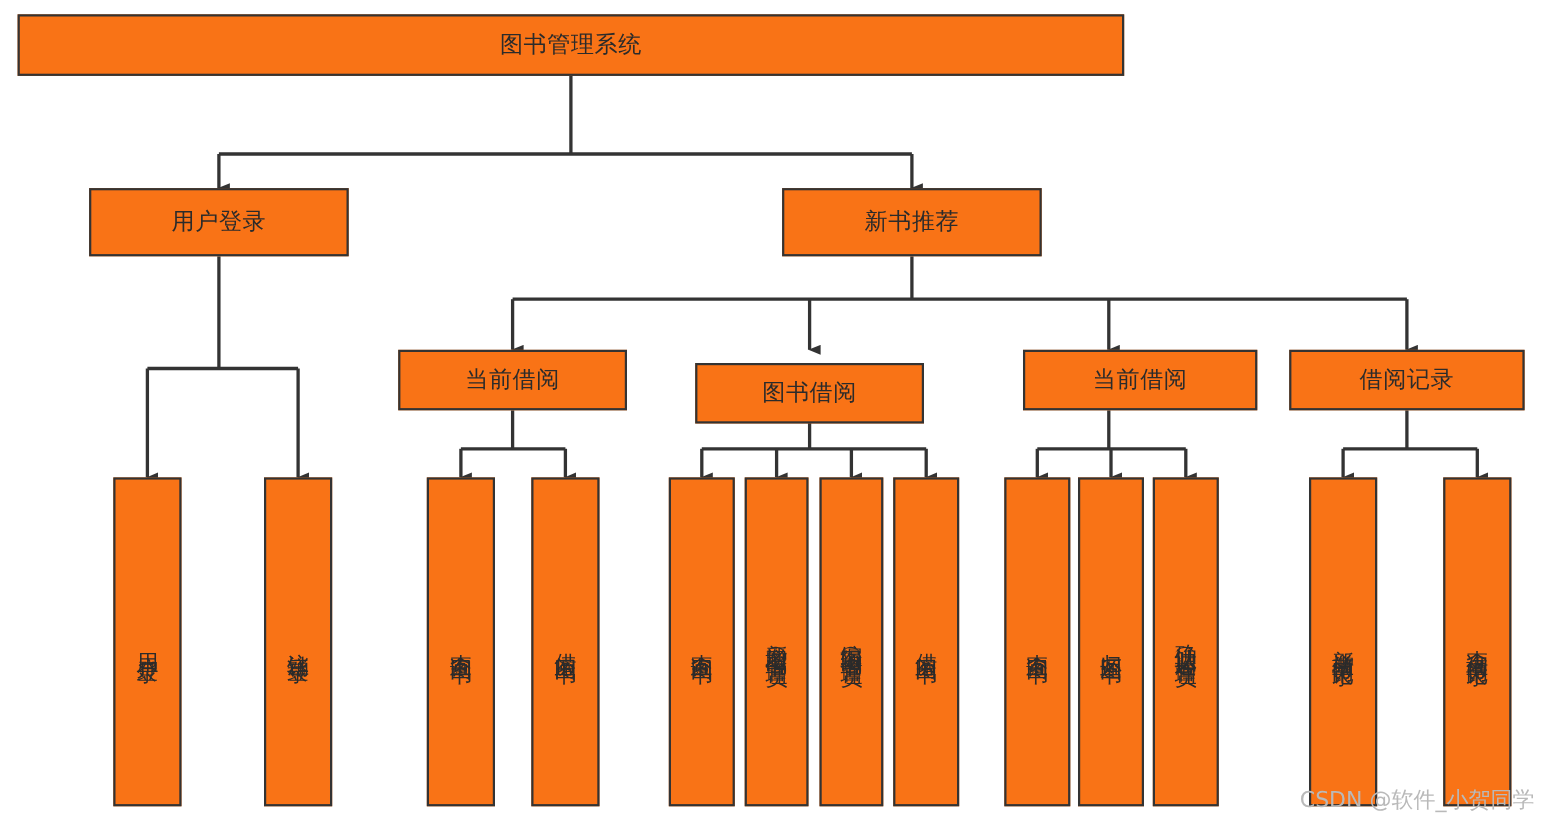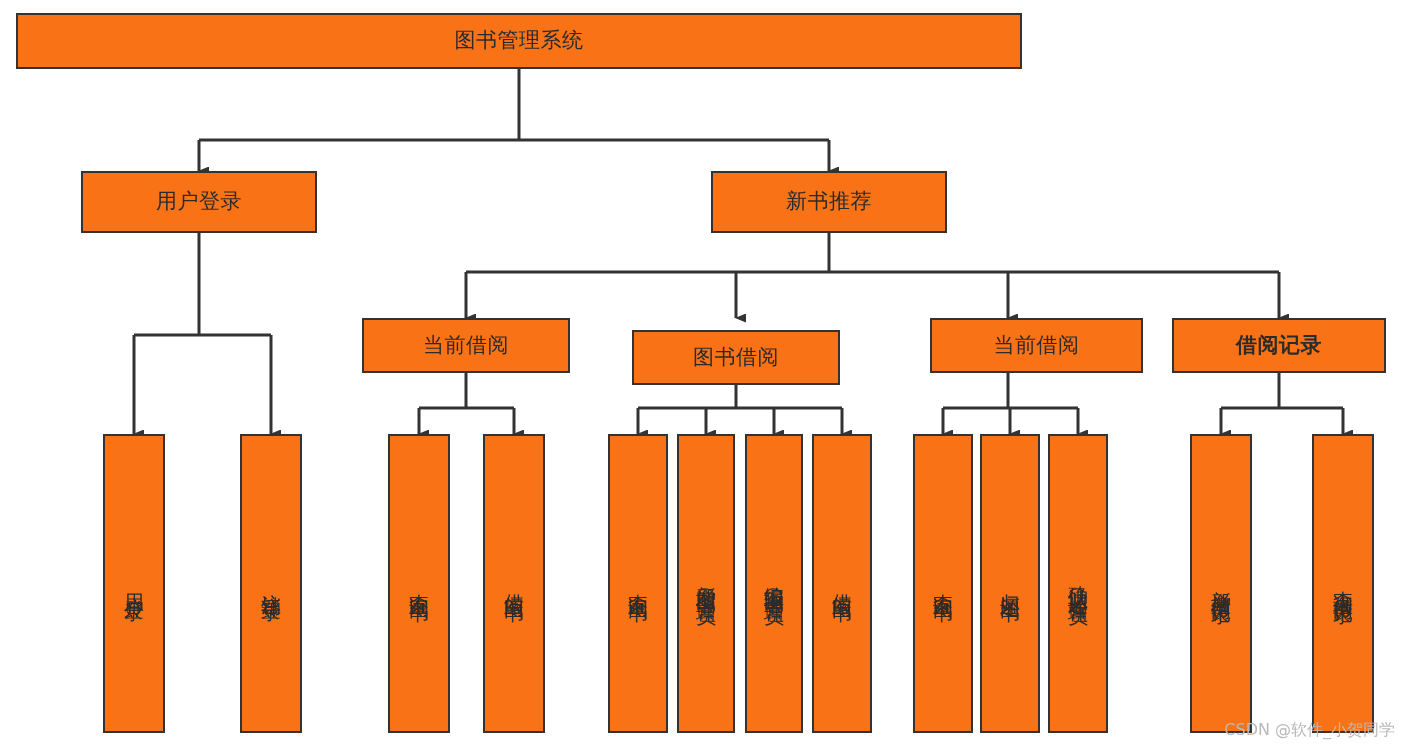--- a/index.html
+++ b/index.html
@@ -49,21 +49,21 @@
     writing-mode: vertical-rl;
     text-orientation: upright;
     letter-spacing: 3px;
     line-height: 1.05;
     white-space: nowrap;
   }
   .watermark {
     position: absolute;
     right: 10px;
     bottom: 6px;
-    font-size: 16px;
+    font-size: 20px;
     color: #b9b9b9;
     white-space: nowrap;
     pointer-events: none;
   }
 </style>
 </head>
 <body>
 
 <div id="diagram-root">
 
@@ -123,21 +123,21 @@
 
   <div class="node-box" id="node-l3-0" style="left: 362px; top: 318px; width: 208px; height: 55px;">
     <span class="node-label-h">当前借阅</span>
   </div>
   <div class="node-box" id="node-l3-1" style="left: 632px; top: 318px; width: 208px; height: 55px; margin-top: 12px;">
     <span class="node-label-h">图书借阅</span>
   </div>
   <div class="node-box" id="node-l3-2" style="left: 902px; top: 318px; width: 213px; height: 55px; margin-left: 28px;">
     <span class="node-label-h">当前借阅</span>
   </div>
-  <div class="node-box" id="node-l3-3" style="left: 1172px; top: 318px; width: 214px; height: 55px; font-weight: bold;">
+  <div class="node-box" id="node-l3-3" style="left: 1172px; top: 318px; width: 214px; height: 55px;">
     <span class="node-label-h">借阅记录</span>
   </div>
 
   <div class="node-box" id="node-leaf-0" style="left: 103px; top: 434px; width: 62px; height: 299px;">
     <span class="node-label-v">用户登录</span>
   </div>
   <div class="node-box" id="node-leaf-1" style="left: 240px; top: 434px; width: 62px; height: 299px;">
     <span class="node-label-v">注销登录</span>
   </div>
   <div class="node-box" id="node-leaf-2" style="left: 388px; top: 434px; width: 62px; height: 299px;">

